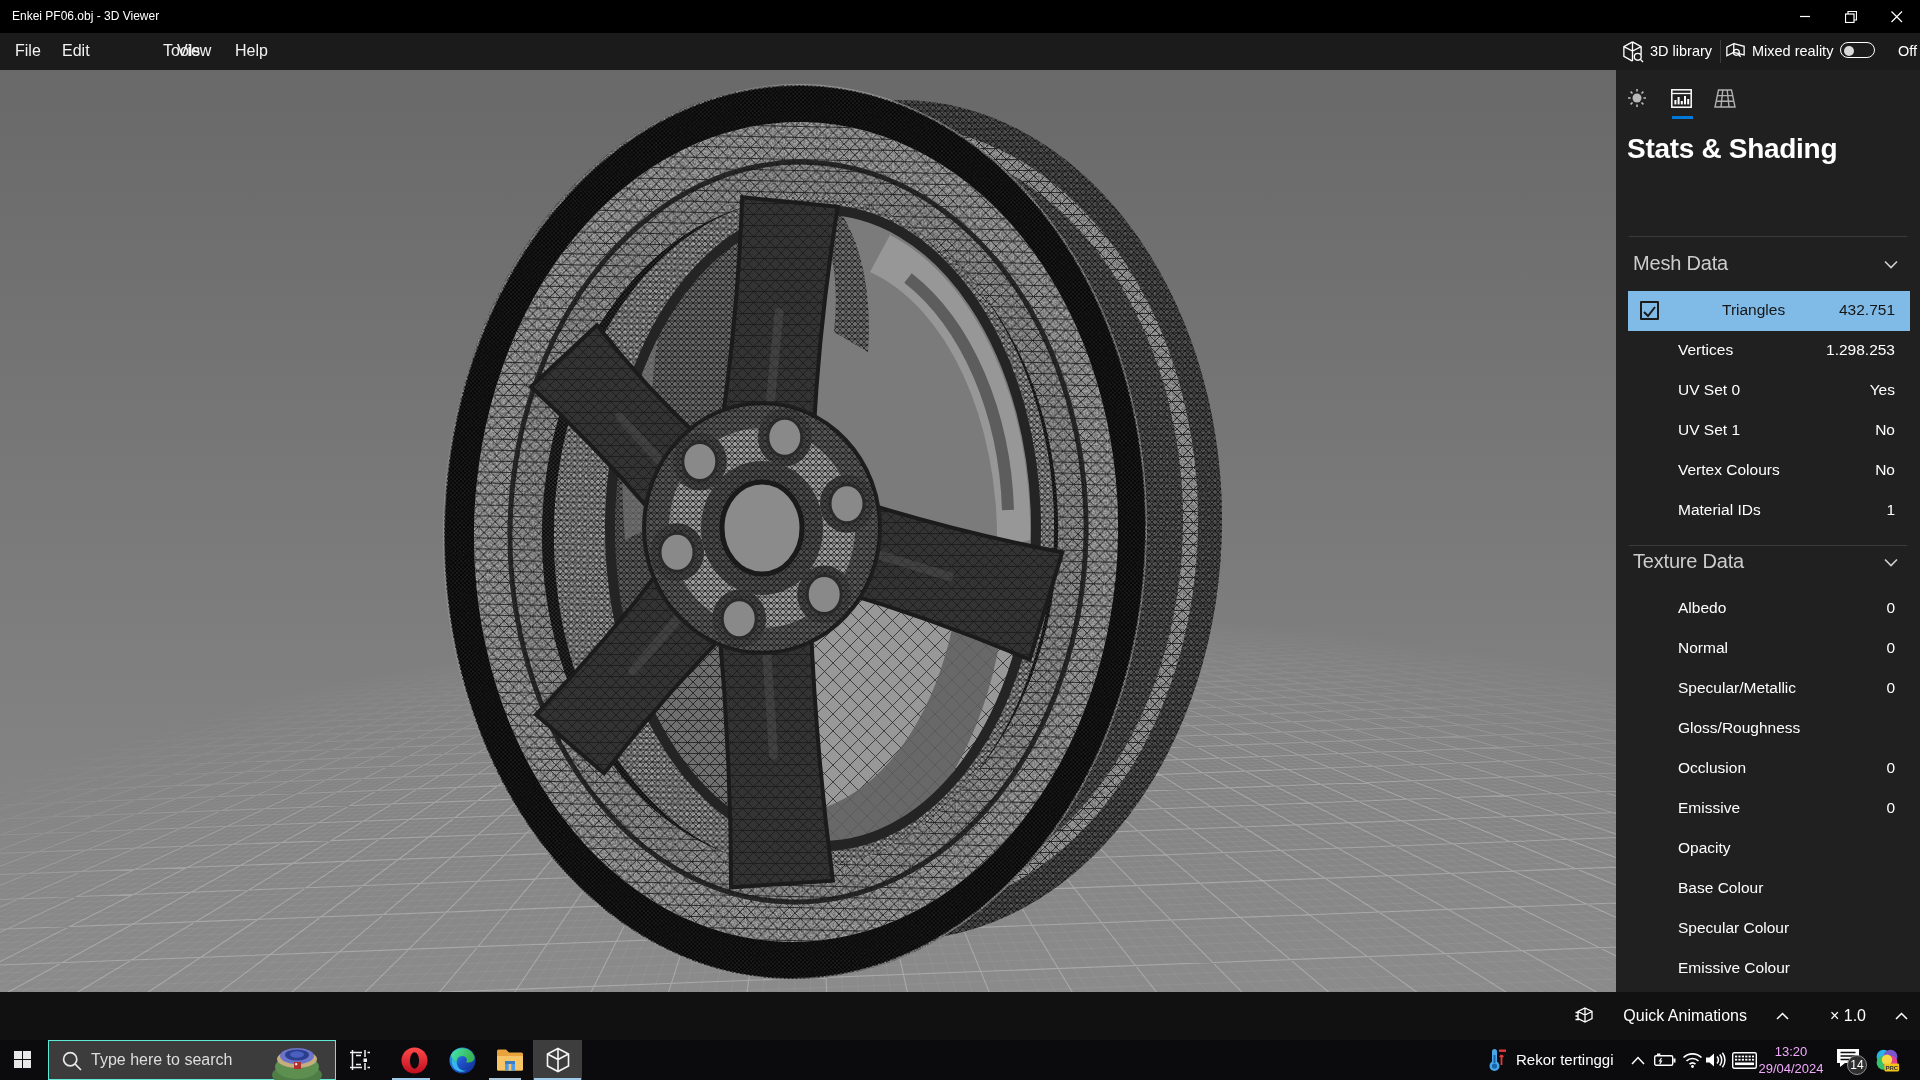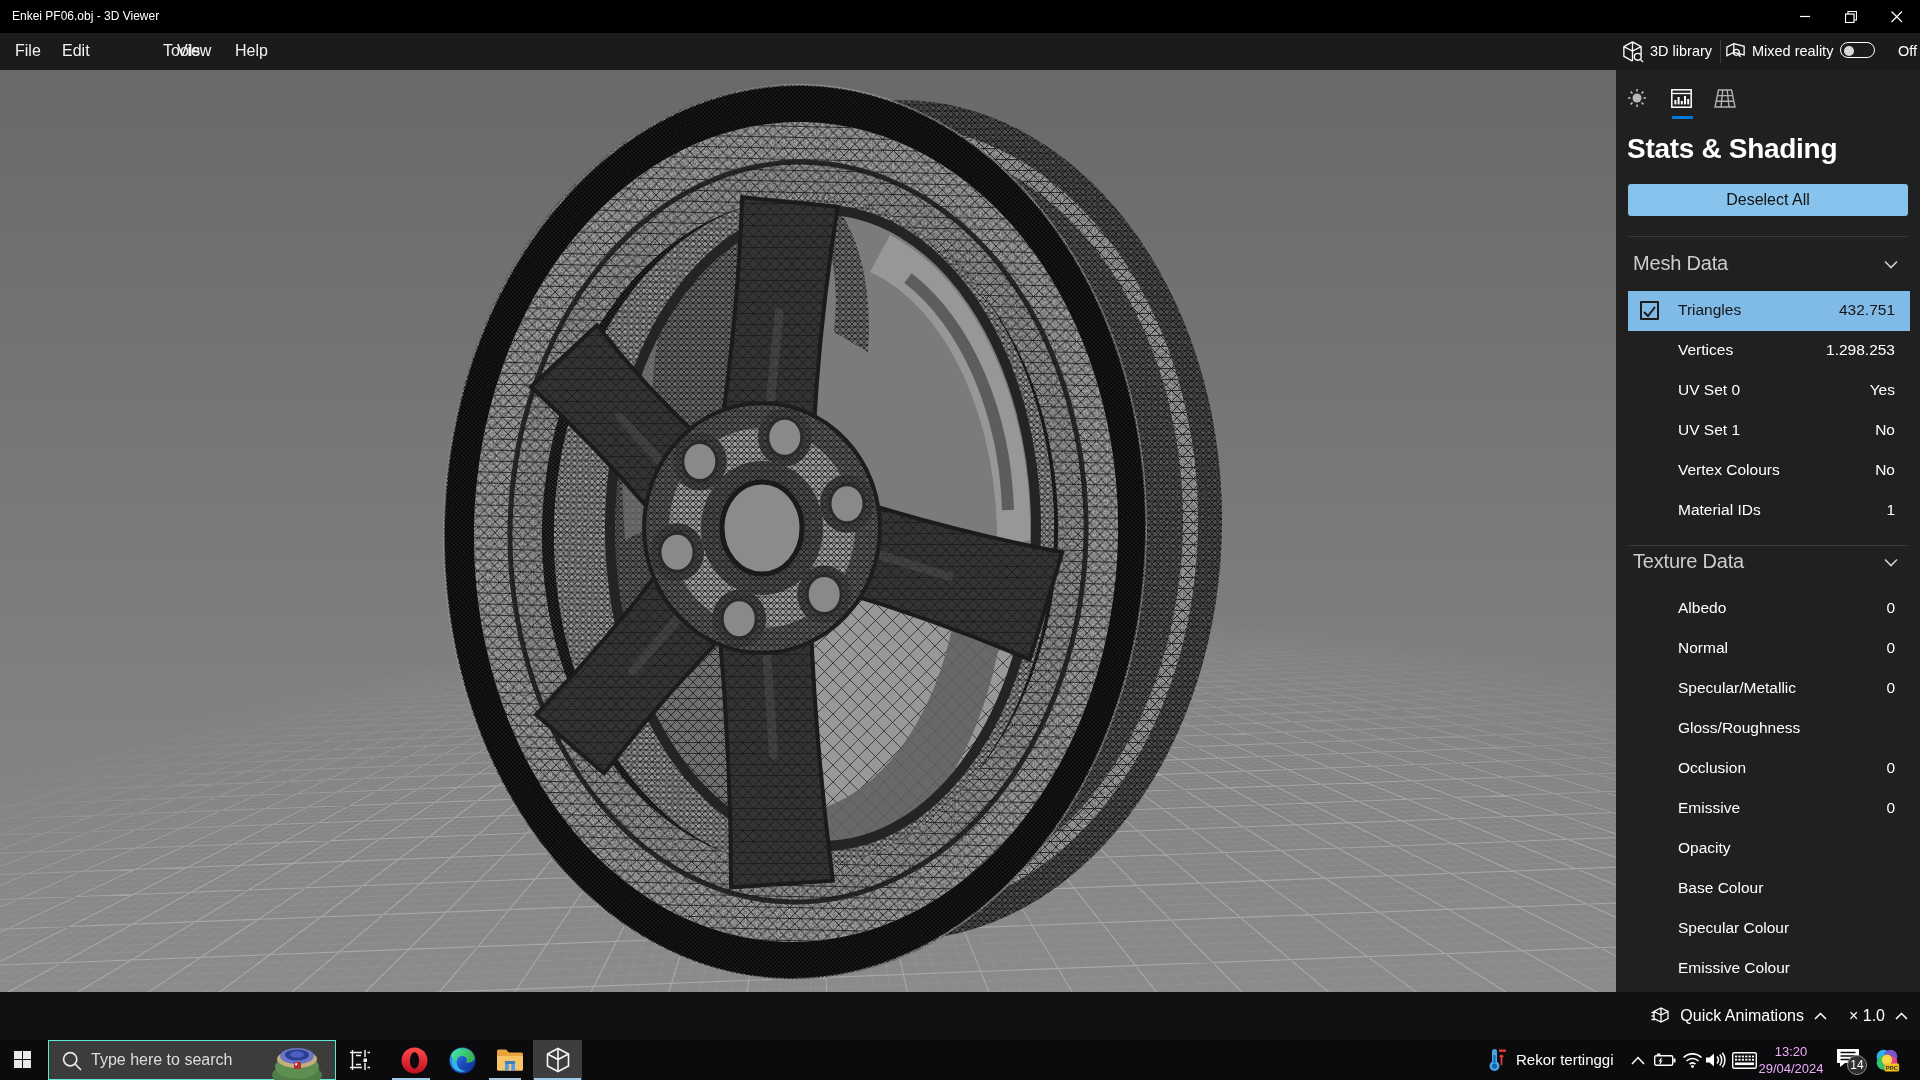--- a/index.html
+++ b/index.html
@@ -22,25 +22,25 @@
 .ptab.sel { }
 .ptitle { position:absolute; top:63px; left:11px; font-size:28px; font-weight:700; color:#fff; letter-spacing:-0.3px; }
 .pbtn { position:absolute; top:114px; left:12px; width:280px; height:32px; background:#88c3ee; border-radius:3px;
   color:#111; font-size:16px; display:flex; align-items:center; justify-content:center; }
 .pdivider { position:absolute; left:13px; width:278px; height:1px; background:#3a3a3a; }
 .psection { position:absolute; left:17px; font-size:20px; color:#cccccc; letter-spacing:-0.2px; }
 .prow { position:absolute; left:12px; width:282px; height:40px; }
 .prow .lbl { position:absolute; left:50px; top:10px; font-size:15.5px; color:#fff; }
 .prow .val { position:absolute; right:15px; top:10px; font-size:15.5px; color:#fff; }
 .prow.sel { background:#80bae6; }
-.prow.sel .lbl, .prow.sel .val { color:#151515; }
+.prow.sel .lbl, .prow.sel .val { color:#151515;margin-left:44px; }
 .chk { position:absolute; left:12px; top:10px; width:19px; height:19px; border:2.5px solid #1b1b1b; border-radius:1px; }
 .chk svg { position:absolute; left:0px; top:1px; }
 
-.qanim { position:absolute; right:0px; top:0; height:48px; display:flex; align-items:center; color:#fff; font-size:16px; }
+.qanim { position:absolute; right:0px; top:0; height:48px; display:flex; align-items:center; color:#fff; font-size:16px;gap:19px; }
 
 .tstart { position:absolute; left:14px; top:11px; }
 .searchbox { position:absolute; left:48px; top:0px; width:288px; height:40px; background:#3c3c3c; border:1px solid #5eead4; }
 .searchbox .stext { position:absolute; left:42px; top:10px; font-size:16px; color:#dedede; }
 .ticon { position:absolute; top:0; width:48px; height:40px; display:flex; align-items:center; justify-content:center; }
 .tlit { background:#3d3d3d; }
 .underline { position:absolute; top:38px; height:2px; background:#9fcbea; }
 .tray { position:absolute; right:0; top:0; height:40px; display:flex; align-items:center; }
 .trayclock { color:#f0abfc; font-size:15px; text-align:center; line-height:17px; }
 </style>
@@ -250,21 +250,20 @@
       </div>
     <div class="ptab">
         <svg width="22" height="19" viewBox="0 0 22 19" fill="none" stroke="#b0b0b0" stroke-width="1.4">
           <path d="M4.5 1 H17.5 L21 18 H1 Z"></path>
           <path d="M8.8 1 L7 18 M13.2 1 L15 18 M3.6 6.6 H18.4 M2.6 12.2 H19.4"></path>
         </svg>
       </div>
   </div>
   <div style="position:absolute; left:56px; top:46px; width:21px; height:3px; background:#0078d7;"></div>
   <div class="ptitle">Stats &amp; Shading</div>
-  <div class="pbtn">Deselect All</div>
   <div class="pdivider" style="top:166px;"></div>
   <div class="psection" style="top:182px;">Mesh Data</div>
   <svg style="position:absolute; right:22px; top:190px;" width="14" height="9" viewBox="0 0 14 9" fill="none" stroke="#d0d0d0" stroke-width="1.6">
       <path d="M1,1.5 L7,7.5 L13,1.5"></path>
     </svg>
   <div class="prow sel" style="top:221px;">
     <span class="chk">
         <svg width="15" height="15" viewBox="0 0 15 15" fill="none" stroke="#1b1b1b" stroke-width="2">
           <path d="M2 8 L6 12 L13 3"></path>
         </svg>

